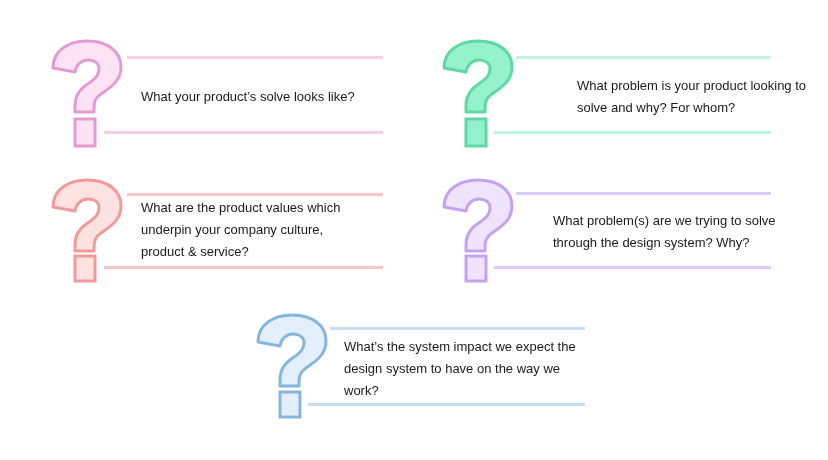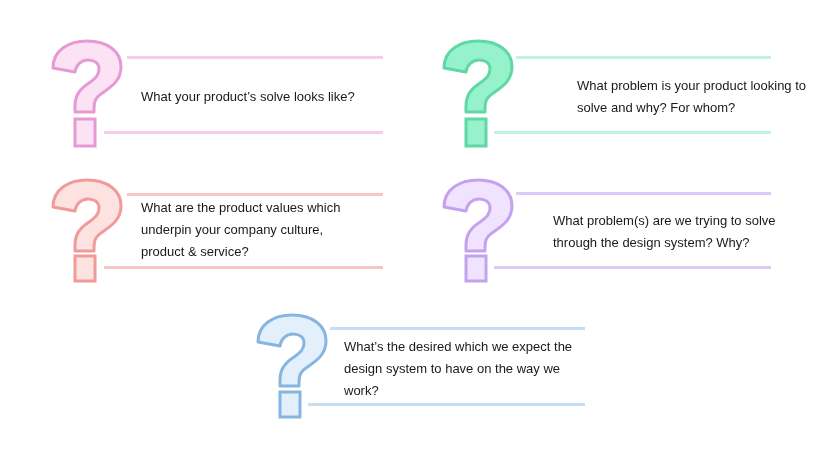--- a/index.html
+++ b/index.html
@@ -61,17 +61,17 @@
 through the design system? Why?</div>
   <div class="line" style="left:494px;top:266px;width:277px;background:#dccaf8;"></div>
 </div>
 
 <div class="card">
   <svg class="qmark" style="left:252px;top:312px;" width="80" height="110" viewBox="0 0 80 110">
     <path d="M6 30 C6 12 22 3 40 3 C60 3 74 13 74 29 C74 44 62 50 54 56 C48 60 47 64 47 71 L47 74 L28 74 L28 68 C28 57 33 51 42 45 C49 40 52 37 52 31 C52 25 47 22 41 22 C34 22 29 27 28 34 Z" fill="#e3effb" stroke="#86b6e0" stroke-width="3" stroke-linejoin="round"></path>
     <rect x="28" y="80" width="20" height="25" fill="#e3effb" stroke="#86b6e0" stroke-width="3"></rect>
   </svg>
   <div class="line" style="left:330px;top:327px;width:255px;background:#c7ddf2;"></div>
-  <div class="qtext" style="left:344px;top:336px;width:250px;">What’s the desired which we expect the
+  <div class="qtext" style="left:344px;top:336px;width:250px;">What’s the system impact we expect the
 design system to have on the way we
 work?</div>
   <div class="line" style="left:308px;top:403px;width:277px;background:#c7ddf2;"></div>
 </div>
 
 </body></html>

